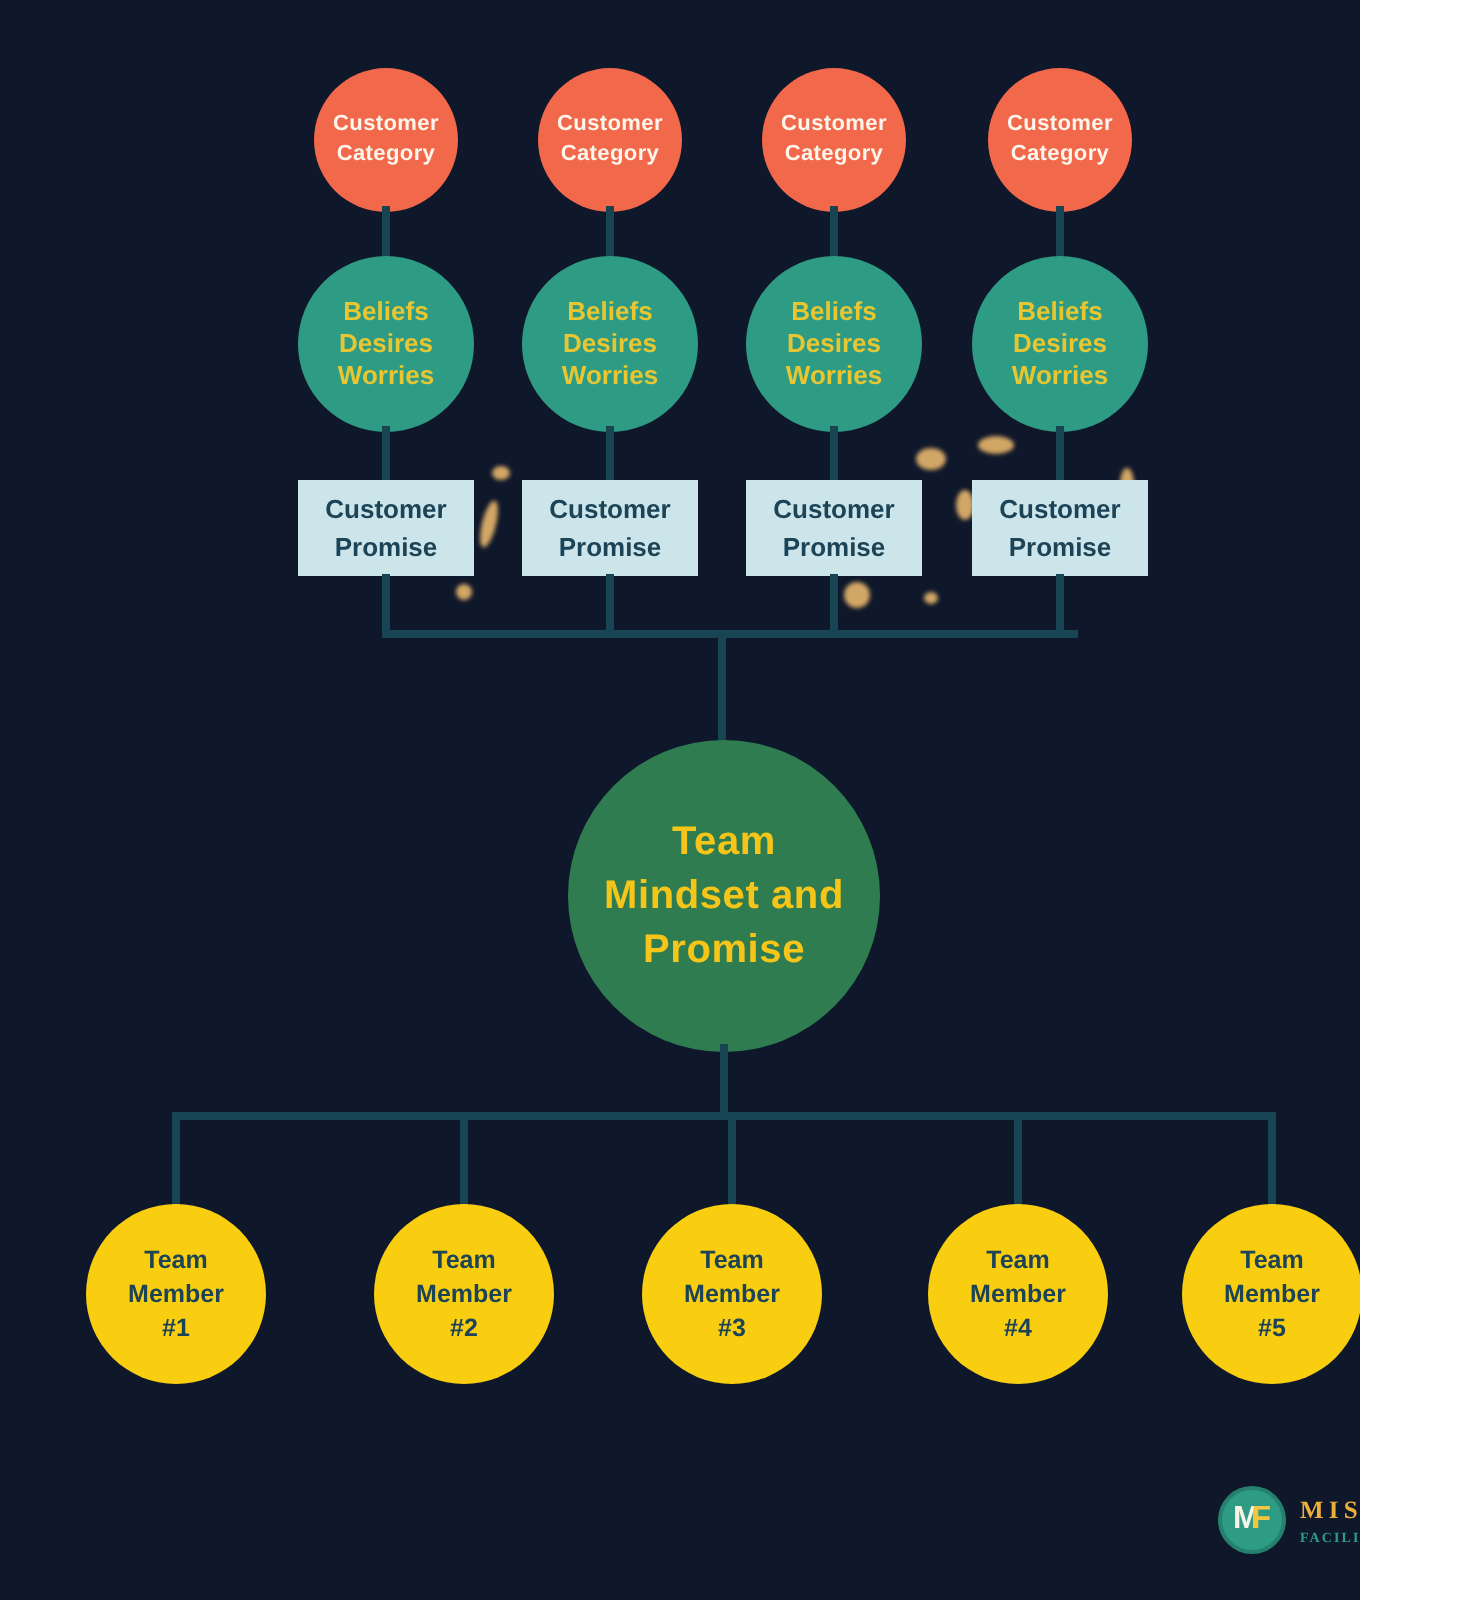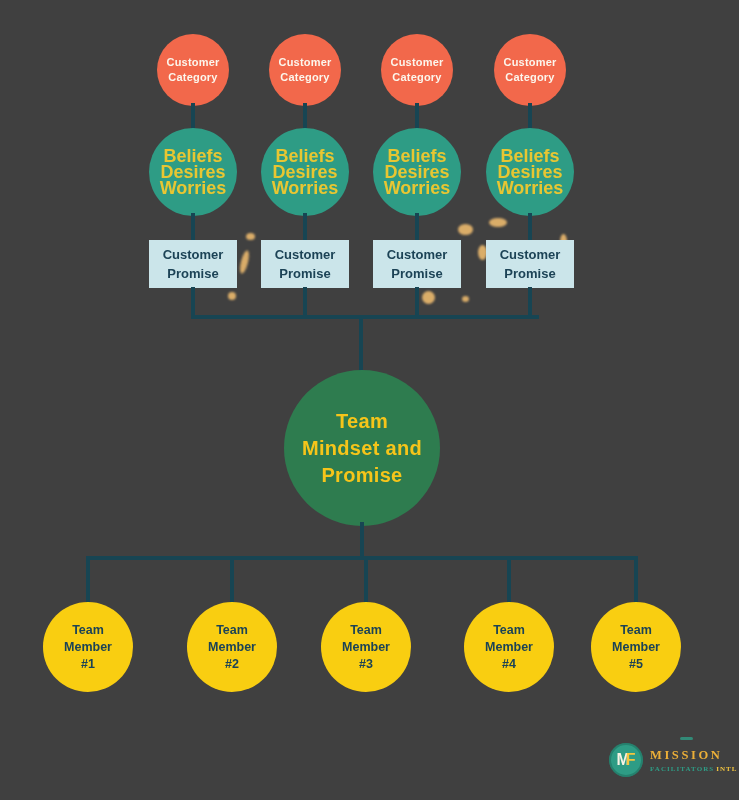--- a/index.html
+++ b/index.html
@@ -1,19 +1,19 @@
 <!DOCTYPE html>
 <html style="--node-orange: #F2684B; --node-teal: #2E9C85; --node-lightblue: #CBE5EA; --node-green: #2E7C4F; --node-yellow: #F9CE11; --line-dark: #174553; --text-dark: #1C4356; --text-yellow: #E8C632; --text-gold: #F6C51A; --text-white: #FCF6EC; --logo-teal: #2E9C85; --logo-gold: #ECAF38; --splat: #F5C070;"><head>
 <meta charset="utf-8">
 <style>
   html,body{margin:0;padding:0;background:#ffffff;}
   .canvas{
     position:relative;
-    width:739px;height:800px;
-    background:#404040;
+    width:680px;height:800px;
+    background:#0f172a;
     font-family:"Liberation Sans",sans-serif;
     overflow:hidden;
   }
   
   .node{
     position:absolute;
     display:flex;align-items:center;justify-content:center;
     text-align:center;
     box-sizing:border-box;
   }
@@ -32,21 +32,21 @@
   .orange-node{
     left:calc(var(--cx) - 36px);top:34px;width:72px;height:72px;
     background:var(--node-orange,#F2684B);
   }
   .orange-node .label{color:var(--text-white,#FCF6EC);font-size:11px;line-height:15px;letter-spacing:.2px;}
   .l1{left:calc(var(--cx) - 2px);top:103px;height:29px;}
   .teal-node{
     left:calc(var(--cx) - 44px);top:128px;width:88px;height:88px;
     background:var(--node-teal,#2E9C85);
   }
-  .teal-node .label{color:var(--text-yellow,#E8C632);font-size:18px;line-height:16px;}
+  .teal-node .label{color:var(--text-yellow,#E8C632);font-size:13px;line-height:16px;}
   .l2{left:calc(var(--cx) - 2px);top:213px;height:28px;}
   .promise-node{
     left:calc(var(--cx) - 44px);top:240px;width:88px;height:48px;
     background:var(--node-lightblue,#CBE5EA);
   }
   .promise-node .label{color:var(--text-dark,#1C4356);font-size:13px;line-height:19px;}
   .l3{left:calc(var(--cx) - 2px);top:287px;height:30px;}
 
   .top-hline{left:191px;top:315px;width:348px;}
   .center-drop{left:359px;top:317px;height:55px;}

